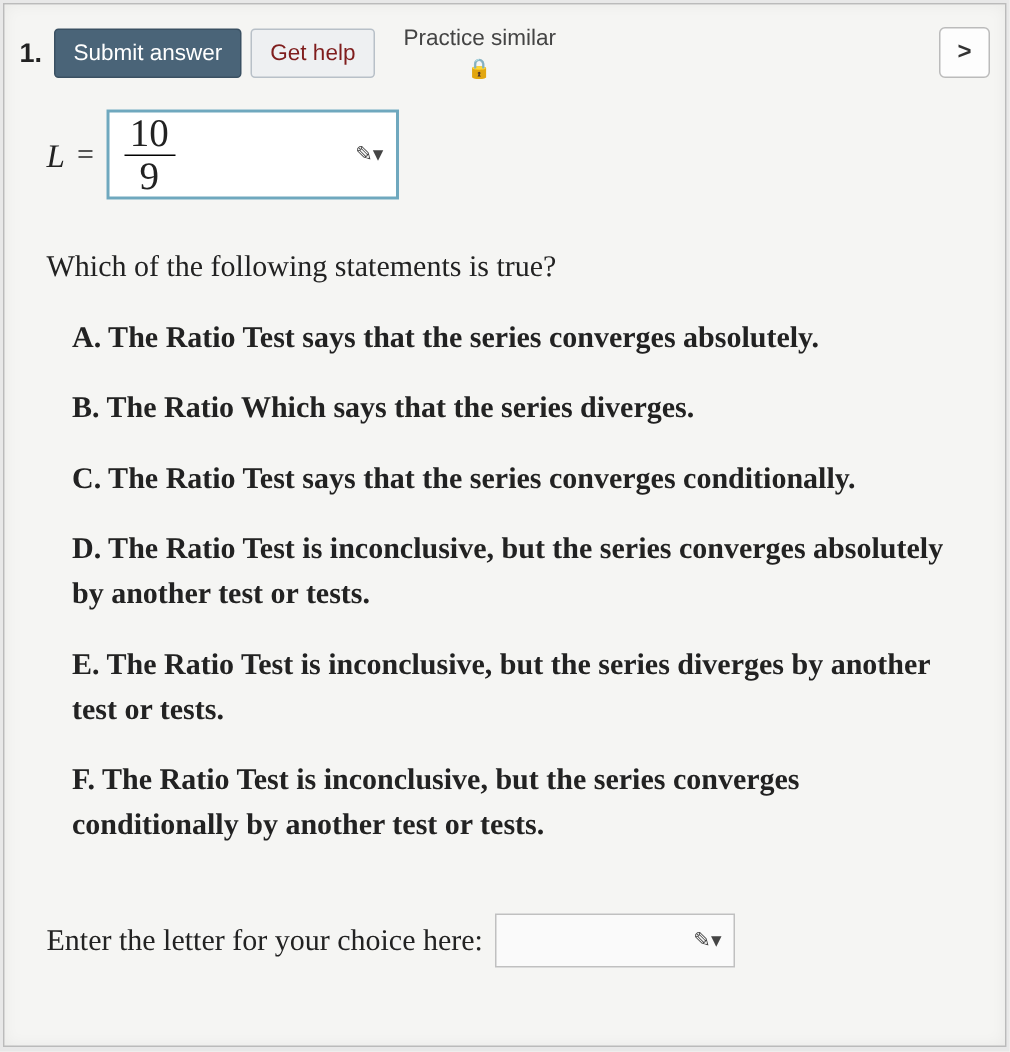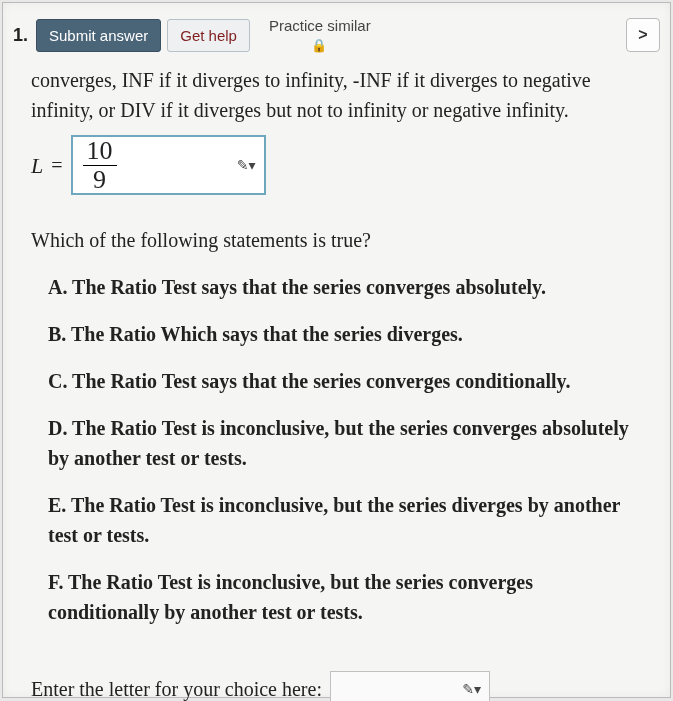--- a/index.html
+++ b/index.html
@@ -151,21 +151,20 @@
     <span class="btn btn-ghost">
       <span>Practice similar</span>
       <span class="lock-ico">🔒</span>
     </span>
     <span class="spacer"></span>
     <span class="next-btn">&gt;</span>
   </div>
 
   <div class="content">
 
-    <p class="instr">converges, INF if it diverges to infinity, -INF if it diverges to negative infinity, or DIV if it diverges but not to infinity or negative infinity.</p>
 
     <div class="lrow">
       <span class="lvar">L</span>
       <span class="eq">=</span>
       <span class="answer-box">
         <span class="frac">
           <span class="num">10</span>
           <span class="den">9</span>
         </span>
         <span class="edit-ico">

